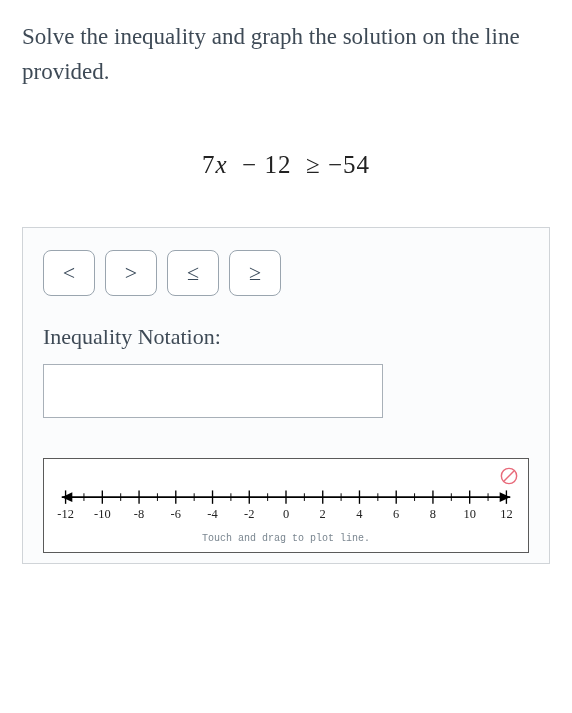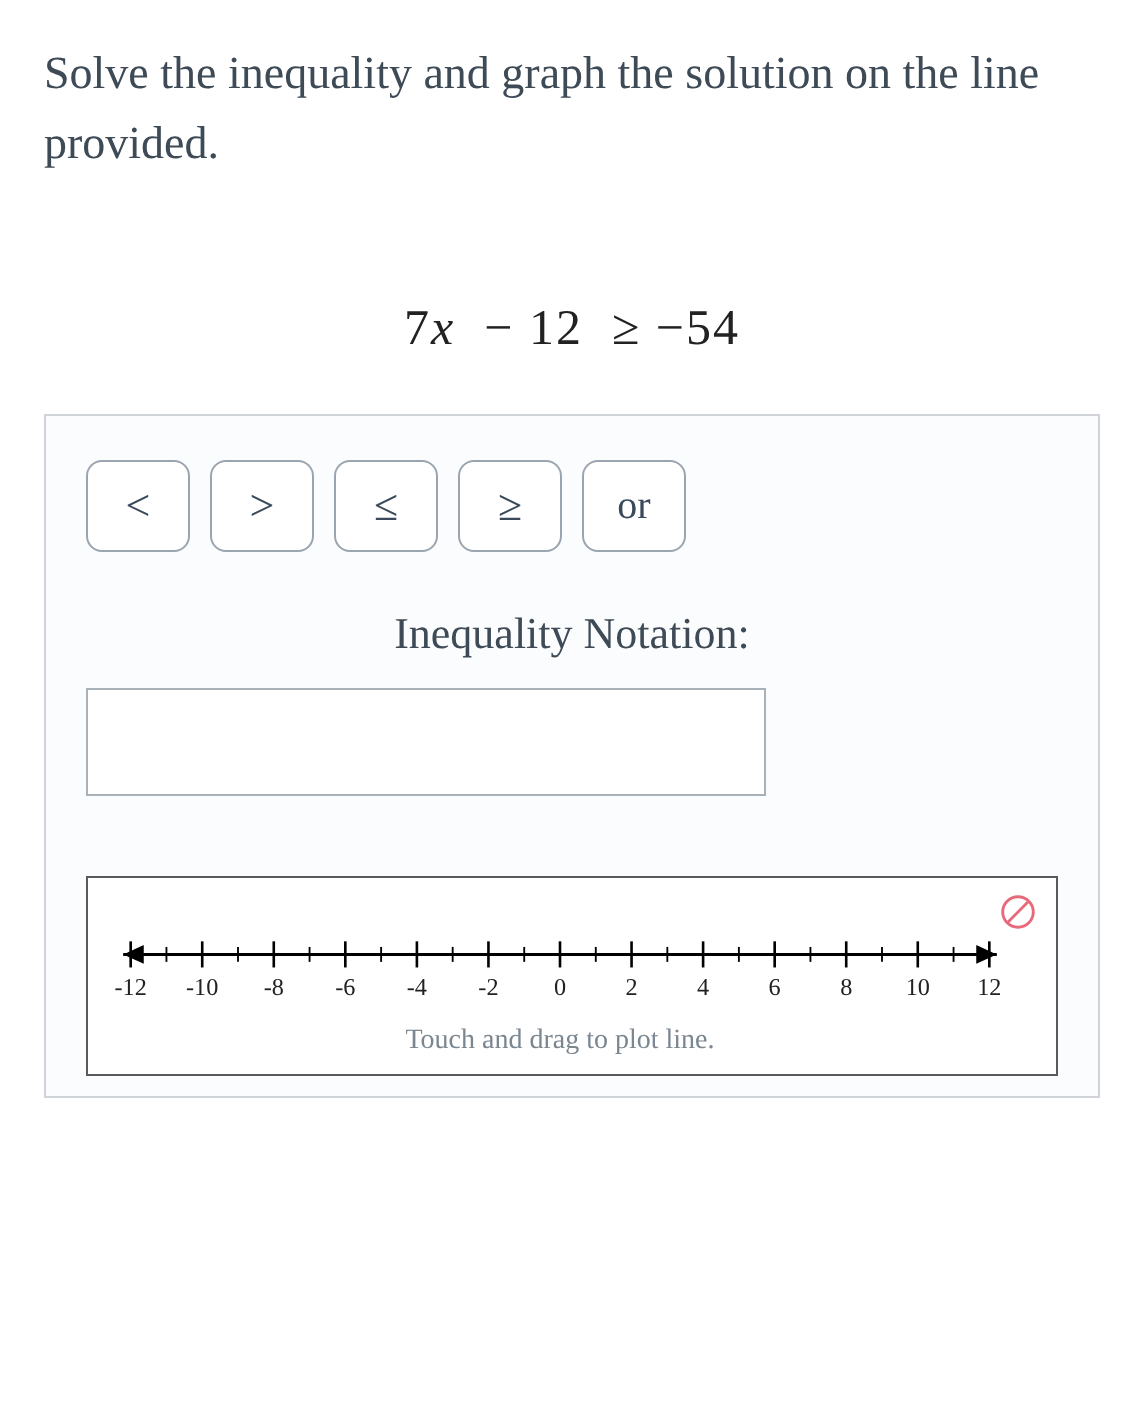--- a/index.html
+++ b/index.html
@@ -15,21 +15,21 @@
     font-size: 23px;
     line-height: 1.5;
     color: #3e4a56;
     margin-bottom: 62px;
   }
   .equation {
     font-size: 25px;
     text-align: center;
     font-family: 'Times New Roman', serif;
     color: #222;
-    margin-bottom: 28px;
+    margin-bottom: 48px;
     letter-spacing: 1px;
   }
   .equation .x { font-style: italic; }
   .panel {
     border: 1px solid #d0d4d8;
     background: #fbfcfd;
     padding: 22px 20px 10px 20px;
   }
   .operators {
     display: flex;
@@ -48,77 +48,75 @@
     display: flex;
     align-items: center;
     justify-content: center;
     cursor: pointer;
   }
   .op-btn.or-btn { font-size: 20px; }
   .section-label {
     font-size: 22px;
     color: #3e4a56;
     margin-bottom: 14px;
-    text-align: center;
   }
   .answer-input {
     width: 340px;
     height: 54px;
     border: 1.5px solid #a8b0b8;
     background: #ffffff;
     font-size: 20px;
     padding: 4px 10px;
     font-family: Georgia, serif;
     color: #3a4a5a;
     margin-bottom: 40px;
     display: block;
   }
   .numline-box {
     border: 1.5px solid #5a5a5a;
     background: #ffffff;
-    padding: 14px 24px 8px 12px;
+    padding: 14px 12px 8px 12px;
     position: relative;
   }
   .clear-icon {
     position: absolute;
     top: 8px;
     right: 10px;
     width: 18px;
     height: 18px;
     cursor: pointer;
   }
   .clear-icon svg { display: block; }
   .numline-svg { display: block; width: 100%; height: 54px; }
   .hint {
     text-align: center;
-    font-size: 14px;
+    font-size: 10px;
     color: #7a8690;
     margin-top: 6px;
-    font-family: Liberation Serif, serif;
+    font-family: Liberation Mono, monospace;
   }
 </style>
 </head>
 <body>
 
 <div class="prompt-text">Solve the inequality and graph the solution on the line provided.</div>
 
 <div class="equation">
   <span>7</span><span class="x">x</span>
   &nbsp;−&nbsp;<span>12</span>
   &nbsp;<span>≥</span>&nbsp;<span>−54</span>
 </div>
 
 <div class="panel">
 
   <div class="operators">
     <div class="op-btn">&lt;</div>
     <div class="op-btn">&gt;</div>
     <div class="op-btn">≤</div>
     <div class="op-btn">≥</div>
-    <div class="op-btn or-btn">or</div>
   </div>
 
   <div class="section-label">Inequality Notation:</div>
   <input class="answer-input" type="text" value="" style="">
 
 
   <div class="numline-box">
     <div class="clear-icon">
       <svg viewBox="0 0 20 20">
         <circle cx="10" cy="10" r="8.5" fill="none" stroke="#e86a7a" stroke-width="1.6"></circle>

